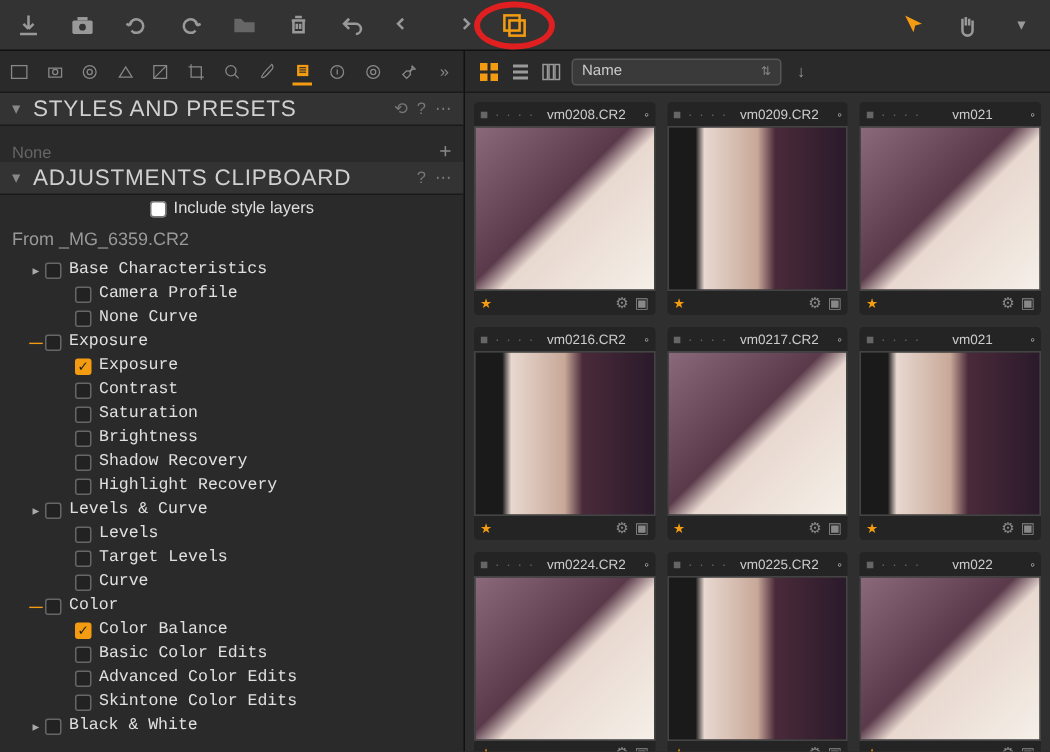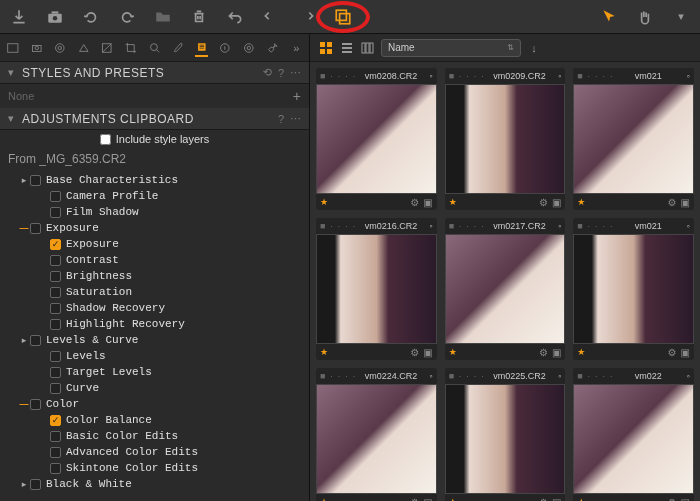--- a/index.html
+++ b/index.html
@@ -9,23 +9,23 @@
 .topbar .ic { width: 18px; height: 18px; color: #999; display: flex; align-items: center; justify-content: center; cursor: pointer; position: relative; }
 .topbar .ic.orange { color: #f39c12; }
 .circle { position: absolute; width: 54px; height: 32px; border: 4px solid #e02020; border-radius: 50%; top: -7px; left: -18px; pointer-events: none; }
 .main { display: flex; height: 467px; }
 .left { width: 310px; background: #2a2a2a; border-right: 1px solid #111; overflow: hidden; }
 .toolrow { height: 28px; display: flex; align-items: center; padding: 0 6px; gap: 10px; border-bottom: 1px solid #1a1a1a; }
 .toolrow .tic { width: 16px; height: 16px; color: #888; cursor: pointer; display:flex;align-items:center;justify-content:center;}
 .toolrow .tic.active { color: #f39c12; border-bottom: 2px solid #f39c12; padding-bottom: 2px; margin-bottom: -2px; }
 .section-hdr { height: 22px; display: flex; align-items: center; padding: 0 8px; background: #333; border-bottom: 1px solid #1a1a1a; }
 .section-hdr .chev { width: 10px; color: #888; margin-right: 4px; }
-.section-hdr .ttl { flex: 1; color: #d0d0d0; font-size: 12px; letter-spacing: 0.5px; }
+.section-hdr .ttl { flex: 1; color: #d0d0d0; font-size: 15px; letter-spacing: 0.5px; }
 .section-hdr .ctl { color: #777; margin-left: 6px; cursor: pointer; font-size: 11px; }
-.none-row { height: 24px; display: flex; align-items: center; padding: 0 8px; color: #666; }
+.none-row { height: 24px; display: flex; align-items: flex-end; padding: 0 8px; color: #666; }
 .none-row .plus { margin-left: auto; color: #888; font-size: 14px; cursor: pointer; }
 .subtext { padding: 4px 8px; color: #999; font-size: 12px; }
 .cb-row { display: flex; align-items: center; padding: 3px 8px; justify-content: center; }
 .cb-row input[type=checkbox] { width: 11px; height: 11px; margin-right: 5px; accent-color: #f39c12; }
 .cb-row .lbl { color: #ddd; }
 .tree { padding: 2px 0; }
 .tree-row { display: flex; align-items: center; padding: 2px 6px; min-height: 16px; }
 .tree-row .tg { width: 12px; text-align: center; color: #aaa; font-size: 9px; cursor: pointer; }
 .tree-row .tg.orange { color: #f39c12; font-weight: bold; }
 .tree-row .cbx { width: 11px; height: 11px; border: 1px solid #666; margin-right: 5px; background: #222; border-radius: 2px; display:flex;align-items:center;justify-content:center;}
@@ -232,46 +232,46 @@
           <span class="tlbl">Base Characteristics</span>
         </div>
         <div class="tree-row ind2">
           <span class="tg"></span>
           <span class="cbx"></span>
           <span class="tlbl">Camera Profile</span>
         </div>
         <div class="tree-row ind2">
           <span class="tg"></span>
           <span class="cbx"></span>
-          <span class="tlbl">Film Shadow</span>
+          <span class="tlbl">None Curve</span>
         </div>
         <div class="tree-row ind1">
           <span class="tg orange">—</span>
           <span class="cbx"></span>
           <span class="tlbl">Exposure</span>
         </div>
         <div class="tree-row ind2">
           <span class="tg"></span>
           <span class="cbx checked"></span>
           <span class="tlbl">Exposure</span>
         </div>
         <div class="tree-row ind2">
           <span class="tg"></span>
           <span class="cbx"></span>
           <span class="tlbl">Contrast</span>
         </div>
         <div class="tree-row ind2">
           <span class="tg"></span>
           <span class="cbx"></span>
+          <span class="tlbl">Saturation</span>
+        </div>
+        <div class="tree-row ind2">
+          <span class="tg"></span>
+          <span class="cbx"></span>
           <span class="tlbl">Brightness</span>
-        </div>
-        <div class="tree-row ind2">
-          <span class="tg"></span>
-          <span class="cbx"></span>
-          <span class="tlbl">Saturation</span>
         </div>
         <div class="tree-row ind2">
           <span class="tg"></span>
           <span class="cbx"></span>
           <span class="tlbl">Shadow Recovery</span>
         </div>
         <div class="tree-row ind2">
           <span class="tg"></span>
           <span class="cbx"></span>
           <span class="tlbl">Highlight Recovery</span>

